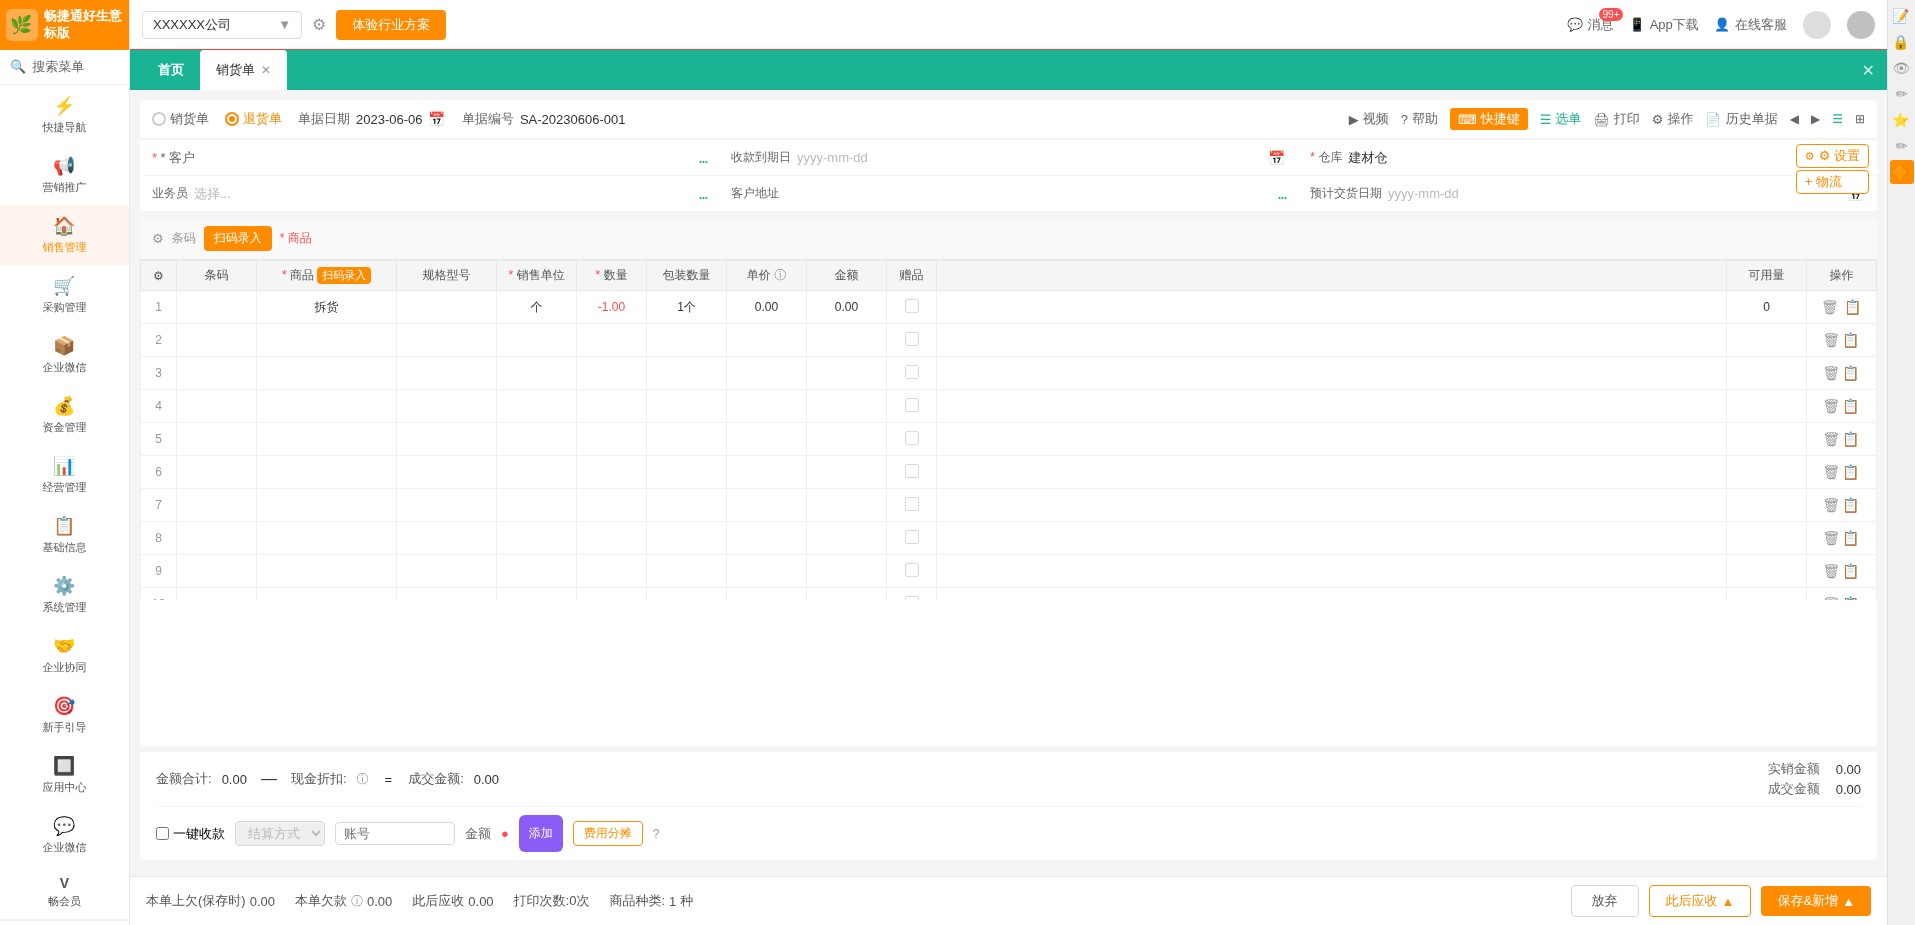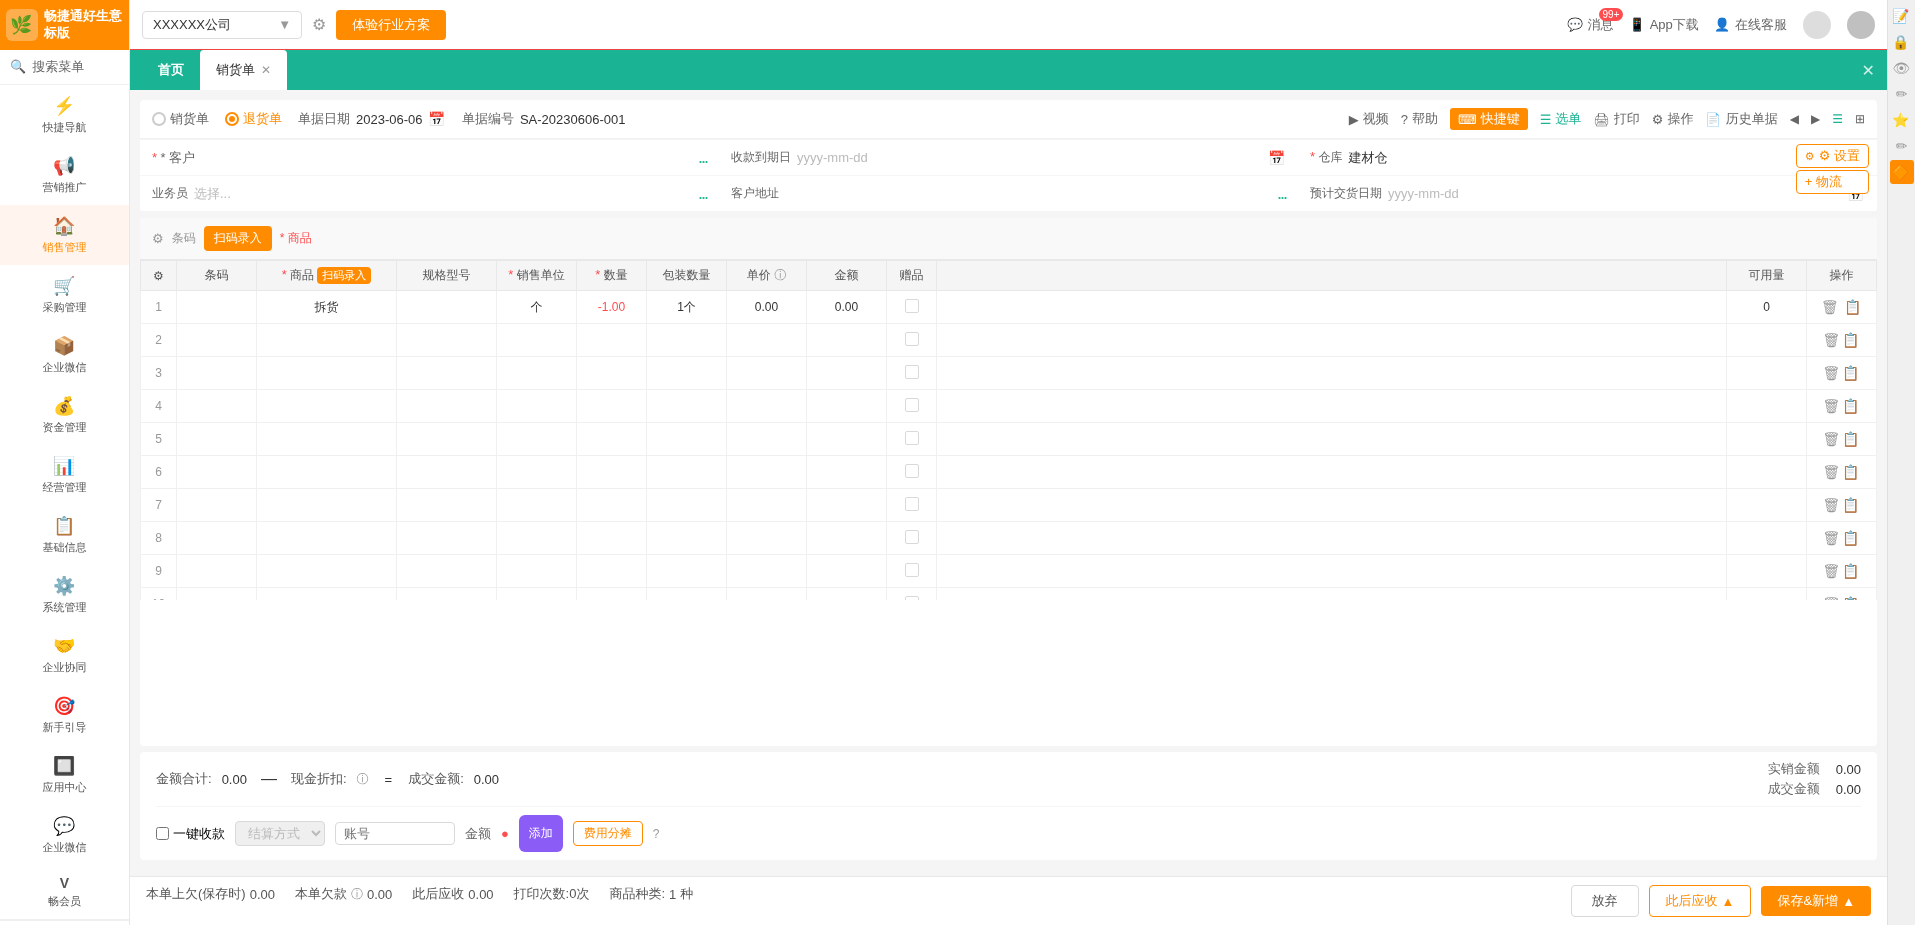--- a/index.html
+++ b/index.html
@@ -63,21 +63,21 @@
     .scan-btn { background: #ff8c00; color: #fff; border: none; border-radius: 4px; padding: 4px 10px; cursor: pointer; font-size: 12px; }
 
     table { width: 100%; border-collapse: collapse; table-layout: fixed; }
     thead th { background: #f5f5f5; border: 1px solid #e8e8e8; padding: 6px 4px; text-align: center; color: #555; font-weight: 500; font-size: 12px; position: sticky; top: 0; white-space: nowrap; }
     tbody td { border: 1px solid #f0f0f0; padding: 6px 4px; text-align: center; color: #333; font-size: 12px; height: 32px; }
     .row-num { color: #999; }
     .red { color: #ff4d4f; }
     .footer-amount { display: flex; align-items: center; gap: 8px; color: #555; }
 
     
-    .statusbar { background: #fff; border-top: 1px solid #e8e8e8; padding: 8px 16px; display: flex; align-items: flex-start; gap: 20px; flex-shrink: 0; }
+    .statusbar { background: #fff; border-top: 1px solid #e8e8e8; padding: 8px 16px; display: flex; align-items: center; gap: 20px; flex-shrink: 0; }
     .statusbar-item { color: #555; font-size: 12px; display: flex; align-items: center; gap: 4px; }
     .statusbar-right { margin-left: auto; display: flex; align-items: center; gap: 10px; }
     .btn-discard { border: 1px solid #d9d9d9; background: #fff; color: #555; border-radius: 4px; padding: 6px 20px; cursor: pointer; }
     .btn-save-draft { border: 1px solid #ff8c00; background: #fff; color: #ff8c00; border-radius: 4px; padding: 6px 16px; cursor: pointer; display: flex; align-items: center; gap: 4px; }
     .btn-save-new { background: #ff8c00; color: #fff; border: none; border-radius: 4px; padding: 6px 16px; cursor: pointer; display: flex; align-items: center; gap: 4px; }
 
     
     .right-panel { width: 28px; background: #f0f0f0; display: flex; flex-direction: column; align-items: center; padding: 4px 0; gap: 2px; border-left: 1px solid #e0e0e0; }
     .right-panel-item { width: 24px; height: 24px; display: flex; align-items: center; justify-content: center; cursor: pointer; color: #999; font-size: 14px; border-radius: 3px; }
     .right-panel-item.active { background: #ff8c00; color: #fff; }

